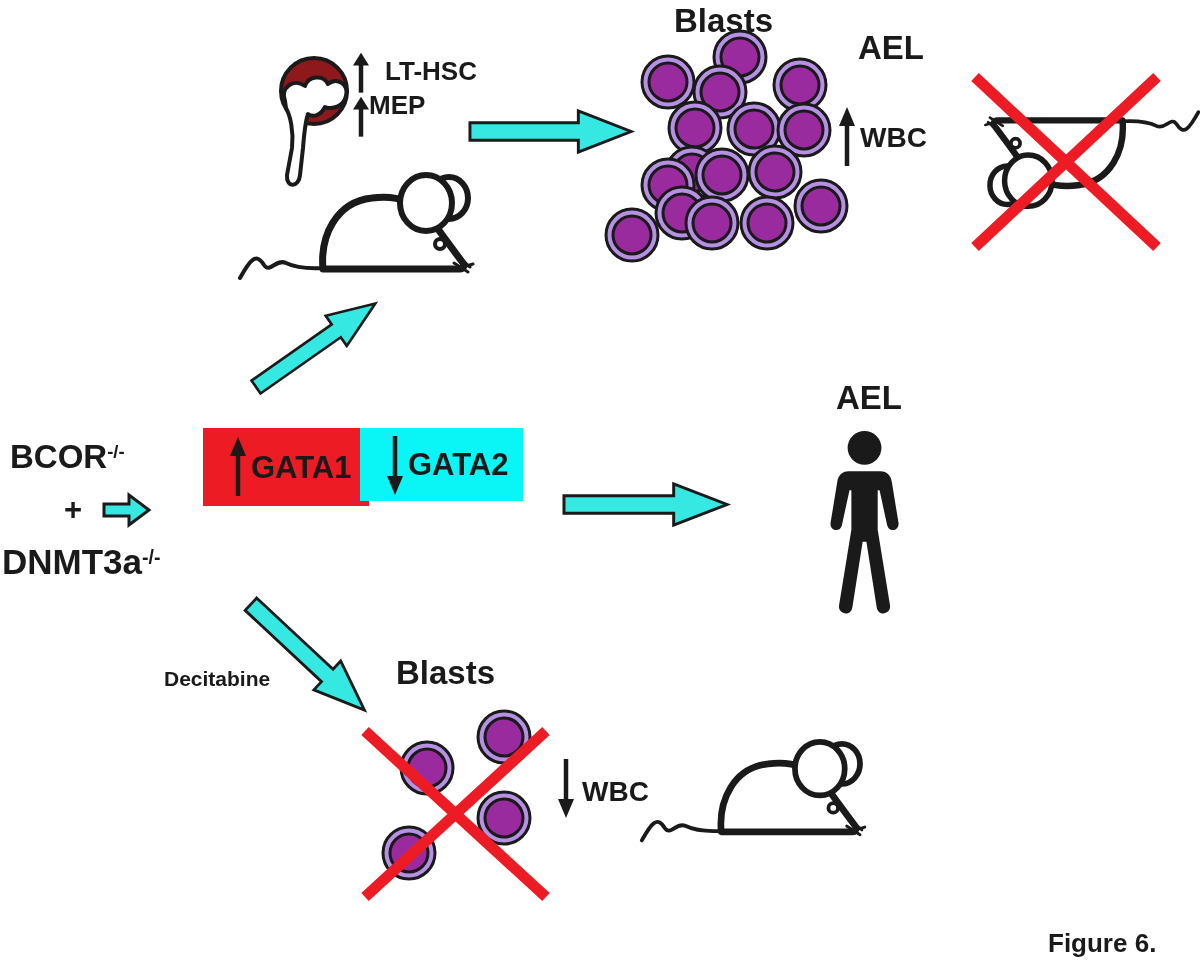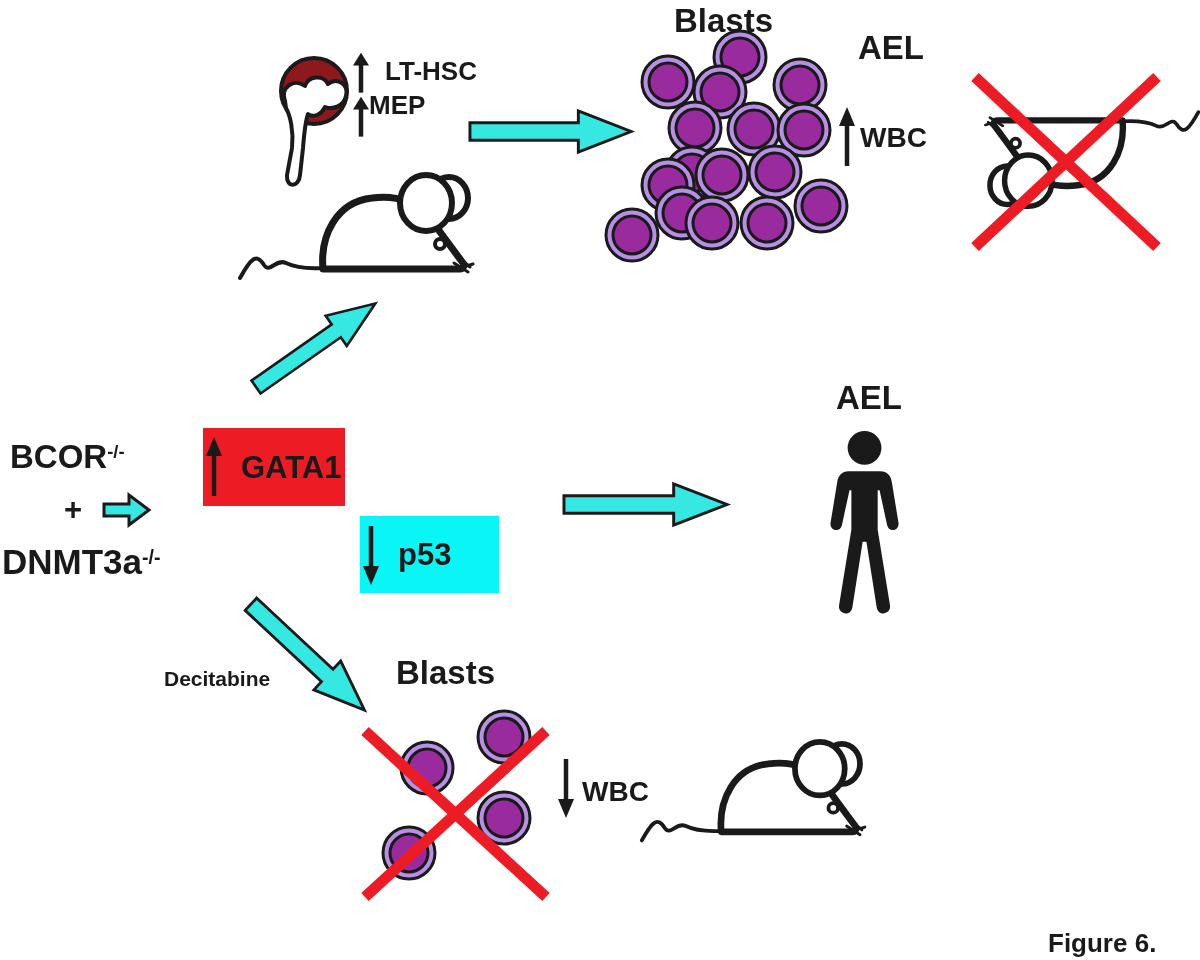--- a/index.html
+++ b/index.html
@@ -9,21 +9,21 @@
   .lbl{position:absolute;font-weight:bold;color:var(--ink,#1a1a1a);white-space:nowrap;line-height:1;}
   .sup{font-size:0.56em;vertical-align:10px;font-weight:bold;}
   
   svg{display:block;overflow:visible;}
   .blockarrow{fill:var(--cyan-arrow,#35E9E2);stroke:var(--ink,#1a1a1a);stroke-width:3;stroke-linejoin:miter;}
   .thin-arrow line{stroke:var(--ink,#1a1a1a);stroke-width:4.5;}
   .thin-arrow polygon{fill:var(--ink,#1a1a1a);}
   .cell-o{fill:var(--cell-ring,#B690E2);stroke:var(--ink,#1a1a1a);stroke-width:3;}
   .cell-i{fill:var(--cell-core,#9A2B9E);stroke:var(--ink,#1a1a1a);stroke-width:3;}
   .xline{stroke:var(--red,#ED1C24);stroke-width:11;stroke-linecap:butt;}
-  .exp-box{position:absolute;display:flex;align-items:center;justify-content:flex-start;padding-left:0;gap:16px;}
+  .exp-box{position:absolute;display:flex;align-items:center;justify-content:flex-start;padding-left:24px;gap:2px;}
   .exp-box .lblb{font-weight:bold;color:var(--ink,#1a1a1a);font-size:31px;line-height:1;}
   .box-red{background:var(--red,#ED1C24);}
   .box-cyan{background:var(--cyan-box,#0AF6F6);}
   .mouse-skin{fill:#fff;stroke:var(--ink,#1a1a1a);stroke-linejoin:round;stroke-linecap:round;}
 </style>
 </head>
 <body>
 
 <div class="fig">
 
@@ -161,26 +161,26 @@
     <polygon class="blockarrow" points="2,13 27,13 27,4 47,19 27,34 27,25 2,25"></polygon>
   </svg>
 
   <div class="exp-box box-red" style="left:203px;top:428px;width:142px;height:78px">
     <svg class="thin-arrow" width="22" height="62" viewBox="0 0 22 62">
       <line x1="11" y1="60" x2="11" y2="14"></line>
         <polygon points="11,1 3,20 19,20"></polygon>
       </svg>
     <span class="lblb">GATA1</span>
   </div>
-  <div class="exp-box box-cyan" style="left:360px;top:516px;width:139px;height:77px">
+  <div class="exp-box box-cyan" style="left:360px;top:428px;width:139px;height:73px">
     <svg class="thin-arrow" width="22" height="62" viewBox="0 0 22 62">
       <line x1="11" y1="2" x2="11" y2="47"></line>
         <polygon points="11,61 3,42 19,42"></polygon>
       </svg>
-    <span class="lblb">p53</span>
+    <span class="lblb">GATA2</span>
   </div>
 
   <svg class="abs" style="left:562px;top:481px" width="168" height="47" viewBox="0 0 170 48" preserveAspectRatio="none">
     <polygon class="blockarrow" points="2,15 113,15 113,3 167,24 113,45 113,33 2,33"></polygon>
   </svg>
 
   <div class="lbl" style="left:836px;top:381px;font-size:33px">AEL</div>
   <svg class="abs" style="left:812px;top:430px" width="106" height="188" viewBox="0 0 105 200">
     <circle cx="52" cy="19" r="18" fill="var(--ink,#1a1a1a)"></circle>
     <path fill="var(--ink,#1a1a1a)" d="M35,44 L69,44 C76,44 80,49 81,55 L88,98 C90,107 78,110 76,101 L68,64 L66,64 L66,106 L79,186 C81,196 67,199 65,189 L54,119 L50,119 L39,189 C37,199 23,196 25,186 L38,106 L38,64 L36,64 L28,101 C26,110 14,107 16,98 L23,55 C24,49 28,44 35,44 Z"></path>

